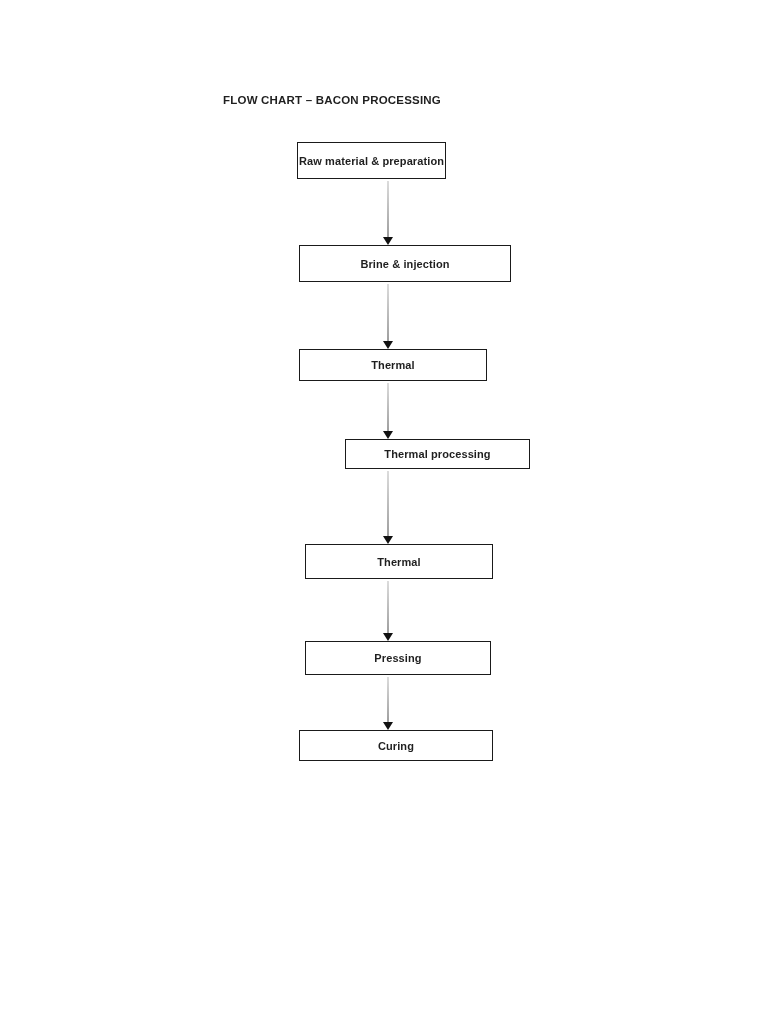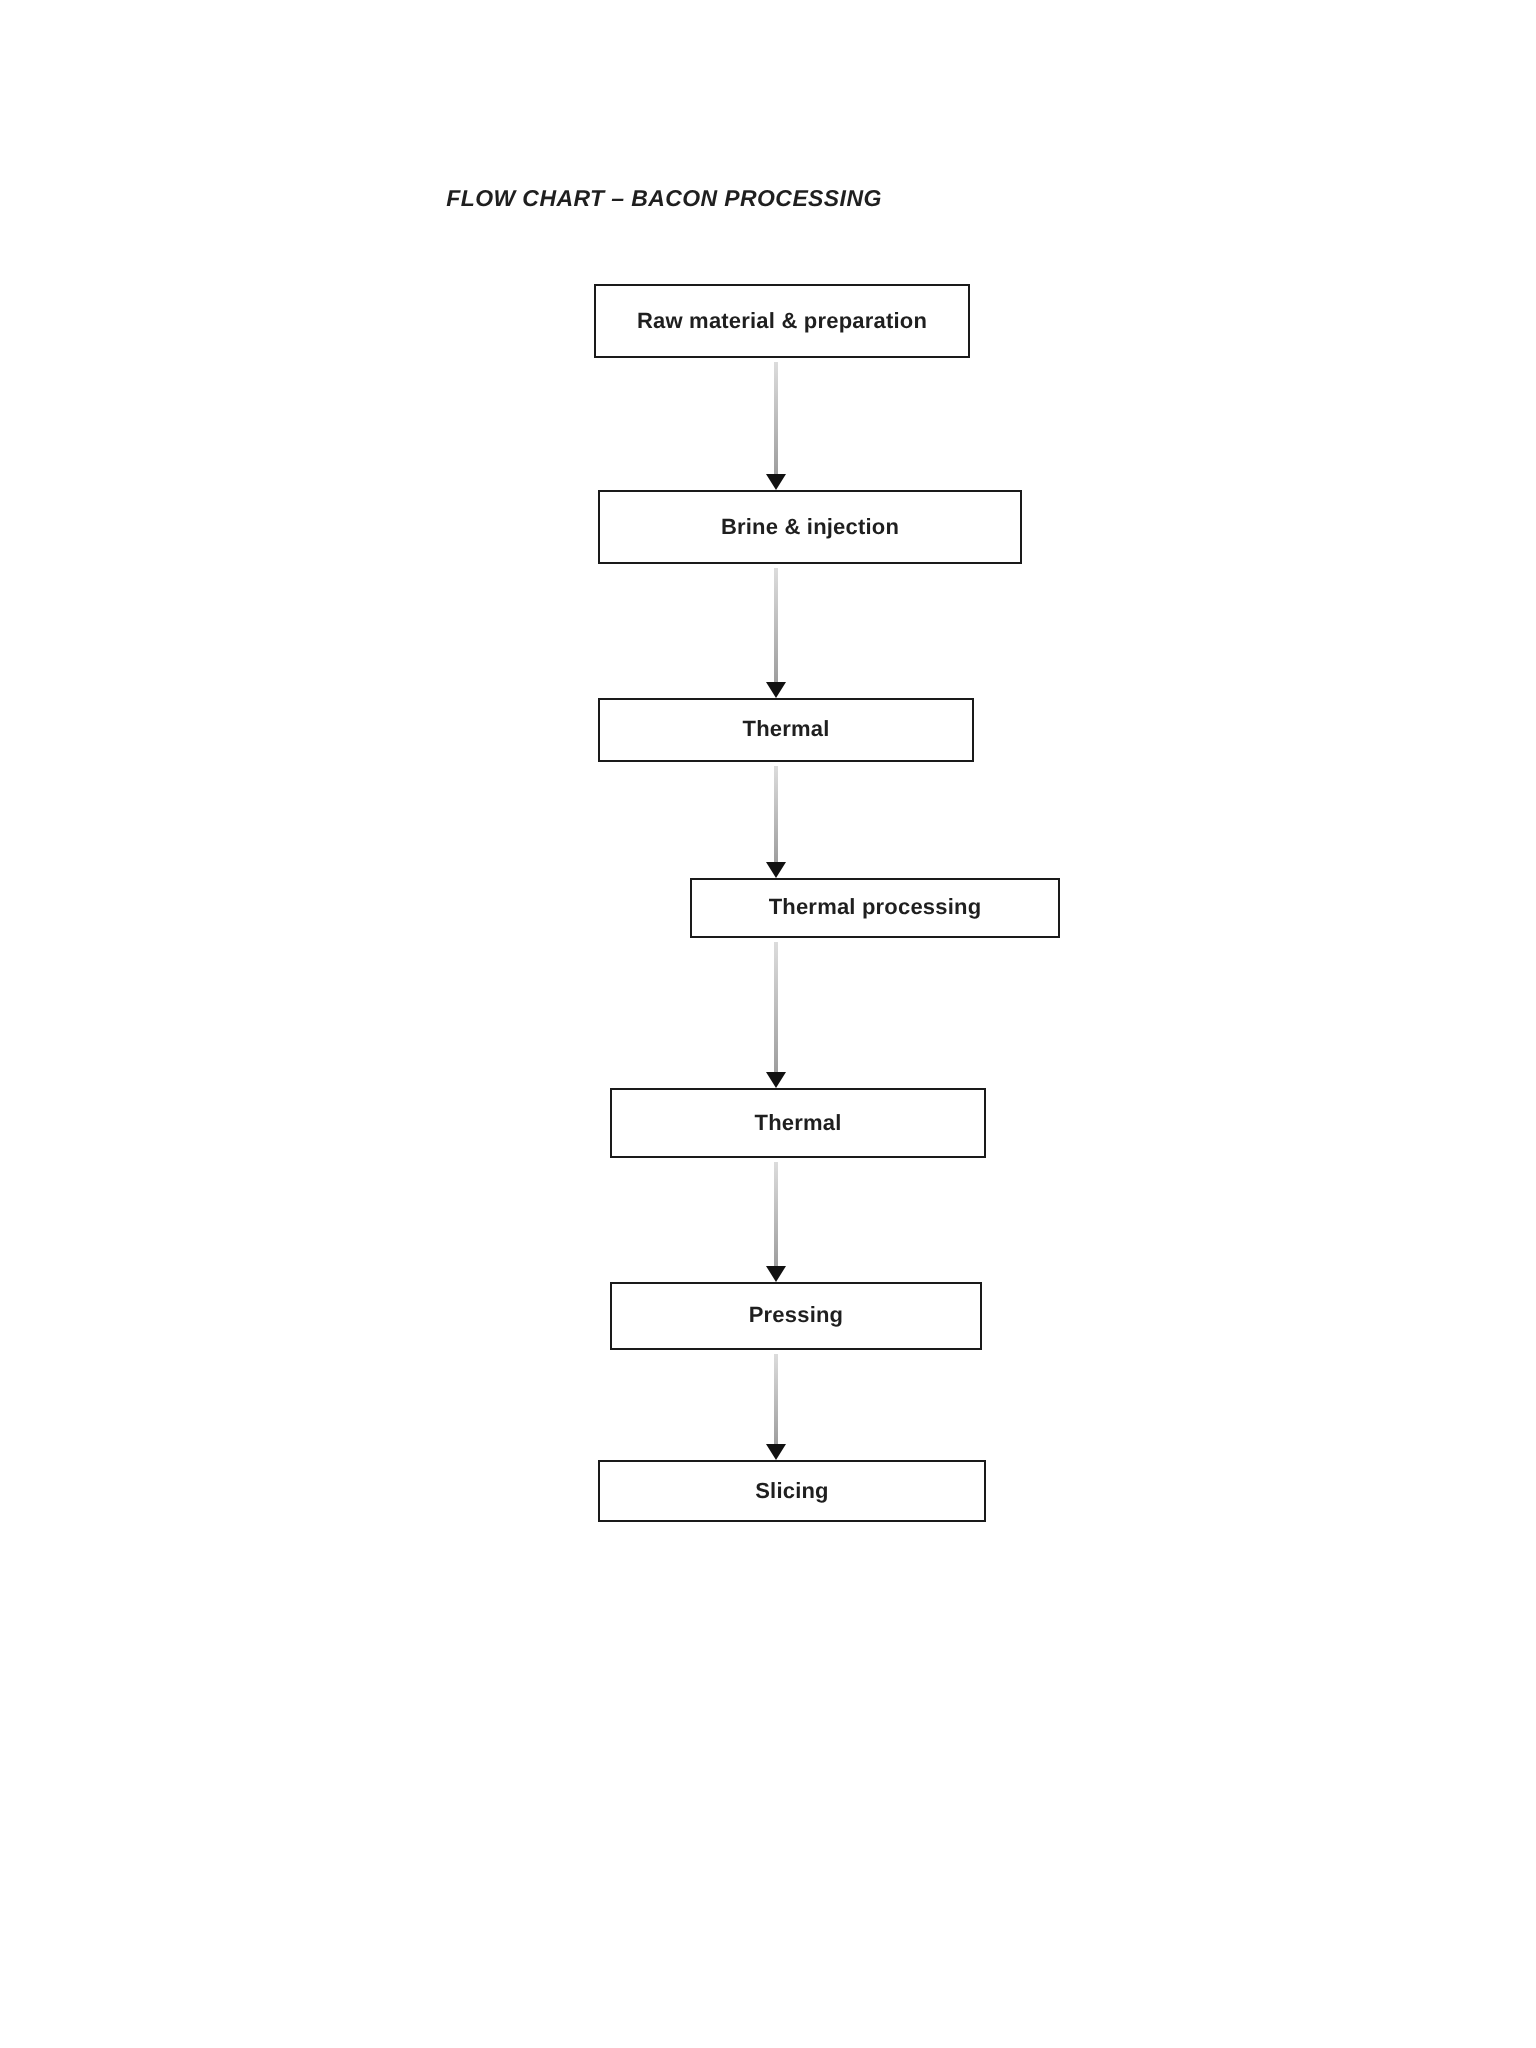--- a/index.html
+++ b/index.html
@@ -25,40 +25,39 @@
     position: absolute;
     left: 0;
     top: 94px;
     width: 664px;
     text-align: center;
     font-size: 11.5px;
     font-weight: bold;
     letter-spacing: 0.2px;
     color: #1f1f1f;
     margin: 0;
-    font-style: italic;
   }
   .node {
     position: absolute;
     box-sizing: border-box;
     border: 1.5px solid #1a1a1a;
     background: #ffffff;
     display: flex;
     align-items: center;
     justify-content: center;
   }
   .node span {
     font-size: 11px;
     font-weight: bold;
     color: #1f1f1f;
     letter-spacing: 0.1px;
     white-space: nowrap;
   }
   
-  .n1 { left: 297px; top: 142px; width: 188px; height: 37px; justify-content: center; }
+  .n1 { left: 297px; top: 142px; width: 149px; height: 37px; justify-content: center; }
   .n2 { left: 299px; top: 245px; width: 212px; height: 37px; }
   .n3 { left: 299px; top: 349px; width: 188px; height: 32px; }
   .n4 { left: 300px; top: 439px; width: 185px; height: 30px; margin-left: 45px; }
   .n5 { left: 305px; top: 544px; width: 188px; height: 35px; }
   .n6 { left: 305px; top: 641px; width: 186px; height: 34px; }
   .n7 { left: 299px; top: 730px; width: 194px; height: 31px; }
 
   .arrow {
     position: absolute;
     width: 12px;
@@ -149,17 +148,17 @@
     <div class="node n6">
       <span>Pressing</span>
     </div>
 
     <div class="arrow a6">
       <div class="shaft"></div>
       <div class="head"></div>
     </div>
 
     <div class="node n7">
-      <span>Slicing</span>
+      <span>Curing</span>
     </div>
 
   </div>
 </div>
 
 </body></html>

